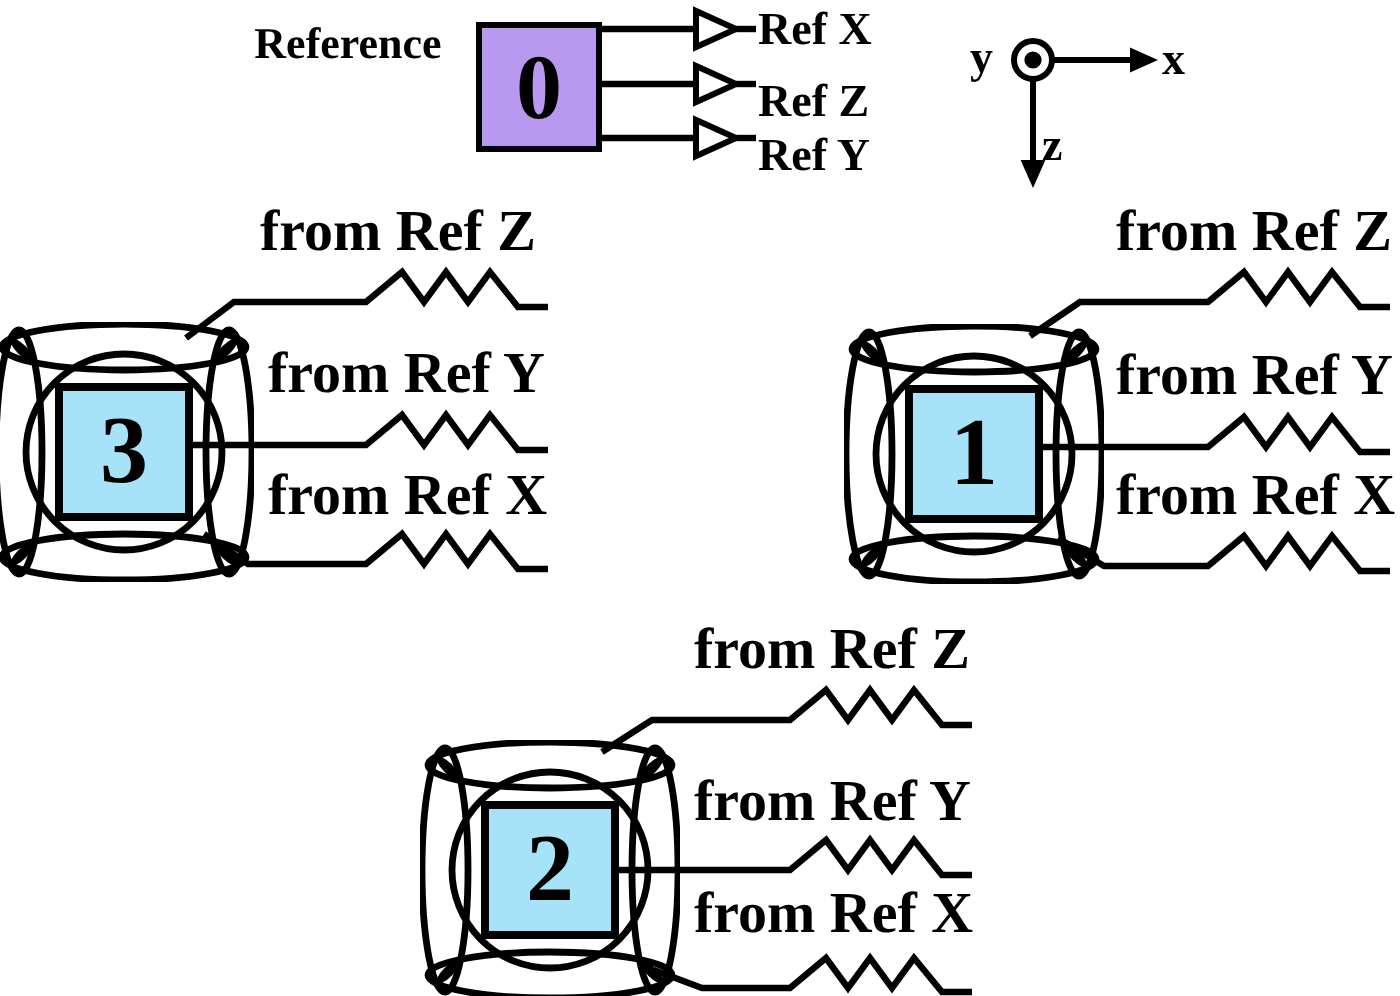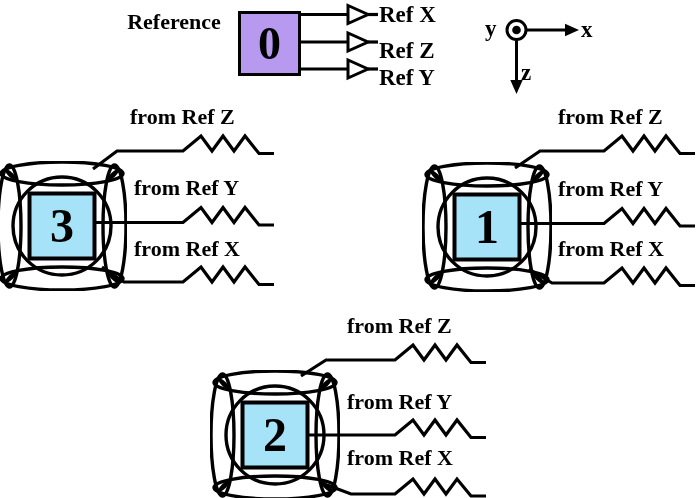--- a/index.html
+++ b/index.html
@@ -2,21 +2,21 @@
 <html><head>
 <meta charset="utf-8">
 <style>
   html,body { margin:0; padding:0; background:#fff; }
   .canvas {
     position:relative; width:700px; height:498px; background:#ffffff;
     font-family:"Liberation Serif","DejaVu Serif",serif; color:#000; overflow:hidden;
   }
   .canvas svg { position:absolute; left:0; top:0; }
   .lbl { position:absolute; font-weight:bold; white-space:nowrap; }
-  .f22 { font-size:22px; line-height:23px; }
+  .f22 { font-size:29px; line-height:23px; }
   .f23 { font-size:23px; line-height:24px; }
   .ref-block { position:absolute; left:119px; top:9px; width:110px; text-align:center;
     font-weight:bold; font-size:22px; line-height:26px; }
   .ref-box { position:absolute; left:238px; top:11px; width:63px; height:65px;
     box-sizing:border-box; border:3.5px solid #000; background:#b79af0;
     display:flex; align-items:center; justify-content:center;
     font-weight:bold; font-size:46px; }
   .coil-num { position:absolute; transform:translate(-50%,-50%);
     font-weight:bold; font-size:48px; line-height:48px; }
   .wire { fill:none; stroke:#000; stroke-width:3.2; }

